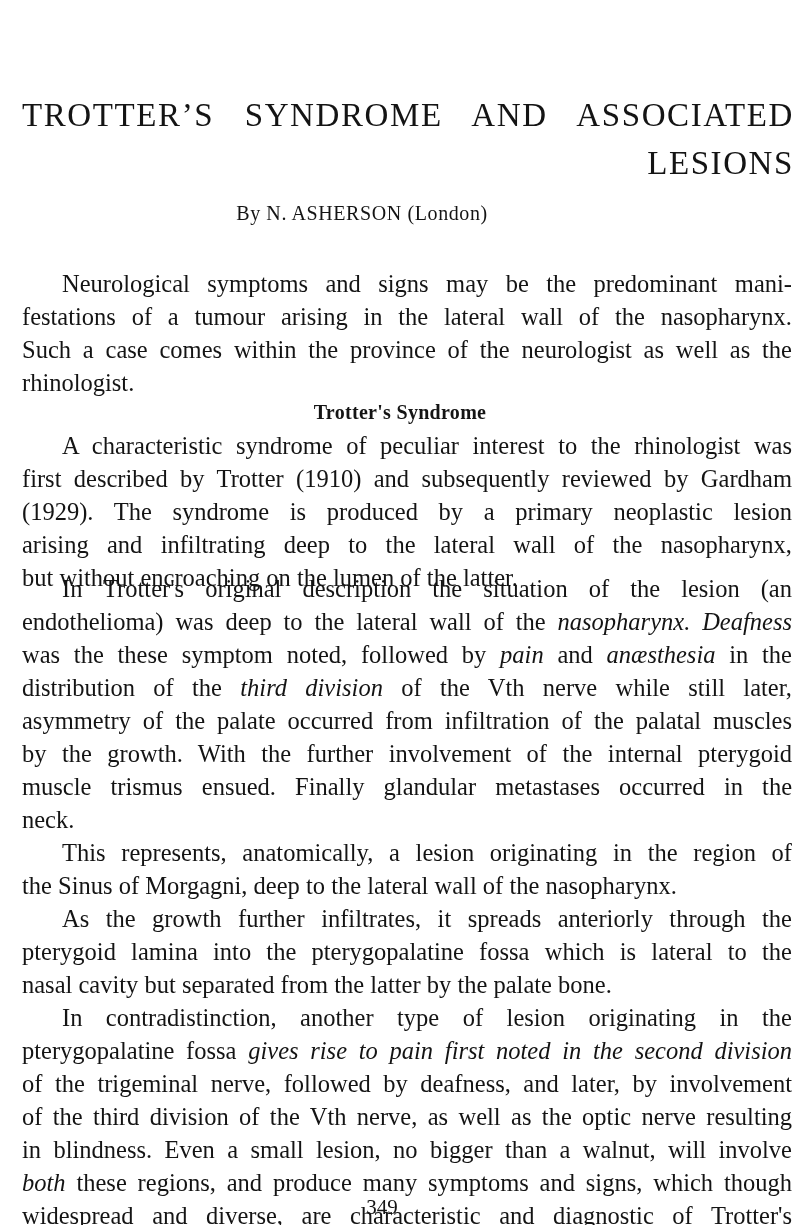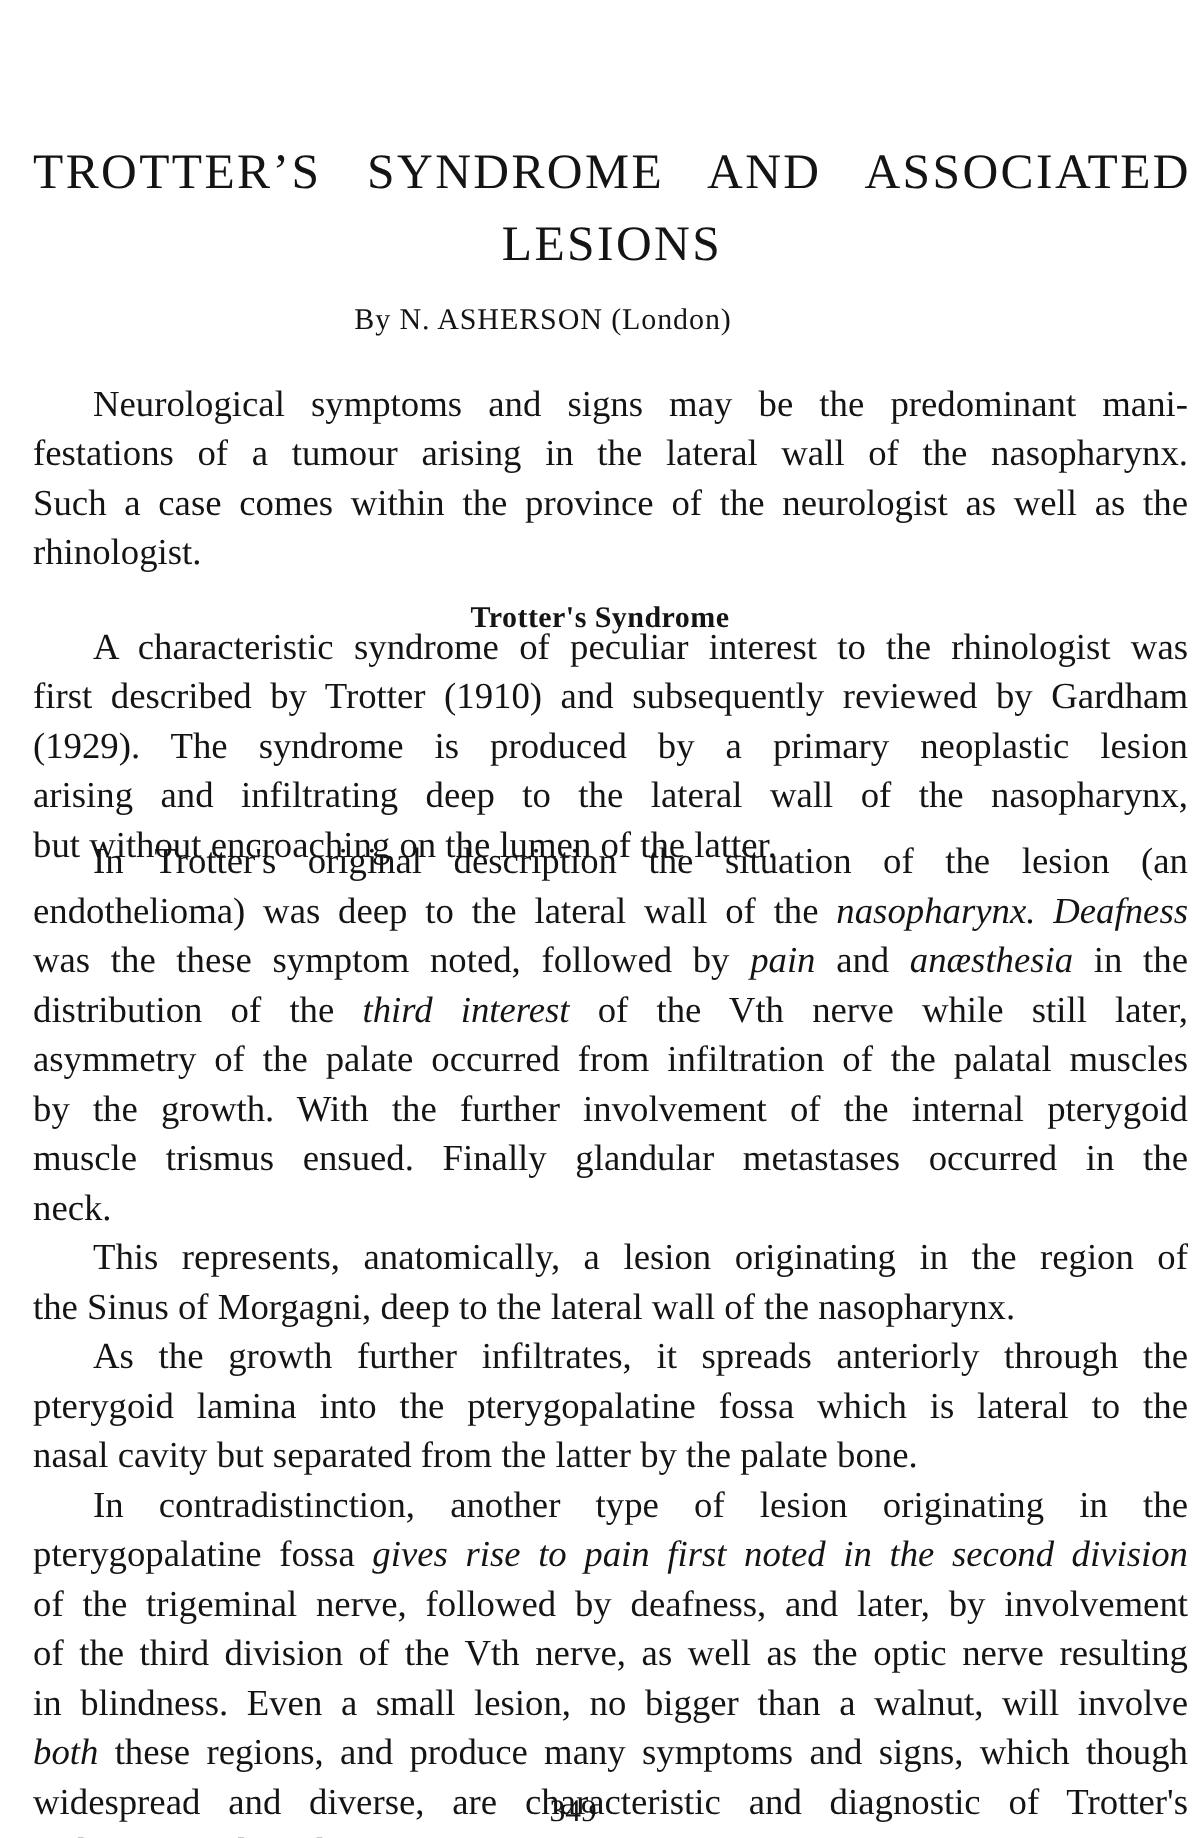--- a/index.html
+++ b/index.html
@@ -7,33 +7,33 @@
     width: 800px; height: 1225px; position: relative; overflow: hidden;
     font-family: "Liberation Serif", "DejaVu Serif", serif;
     color: #141414;
   }
   .title {
     position: absolute; left: 22px; width: 772px; text-align: center;
     font-size: 33px; letter-spacing: 1.6px; word-spacing: 10px;
     font-weight: normal; margin: 0; line-height: 50px;
   }
   .title1 { top: 90px; text-align: justify; text-align-last: justify; font-family: Liberation Serif, serif; }
-  .title2 { top: 138px; }
+  .title2 { top: 138px; text-align: right; }
   .byline {
     position: absolute; top: 198px; left: 0; width: 724px; text-align: center;
     font-size: 20px; letter-spacing: 0.6px; line-height: 30px;
   }
   .heading {
     position: absolute; top: 380px; left: 0; width: 800px; text-align: center;
     font-size: 20px; font-weight: bold; letter-spacing: 0.3px; line-height: 30px;
   }
   .line {
     position: absolute; left: 22px; width: 770px;
     font-size: 24.5px; line-height: 33px; height: 33px;
-    text-align: justify; text-align-last: justify; white-space: nowrap;
+    text-align: justify; text-align-last: justify; white-space: nowrap; margin-top: 14px;
   }
   .line.indent { left: 62px; width: 730px; }
   .line.last { text-align-last: left; }
   .line span.it { font-style: italic; }
   .pagenum {
     position: absolute; top: 1192px; left: 0; width: 668px; text-align: center;
     font-size: 21px; line-height: 30px; margin-left: 48px;
   }
 </style>
 </head>
@@ -57,21 +57,21 @@
   <div class="line" style="top:448px">first described by Trotter (1910) and subsequently reviewed by Gardham</div>
   <div class="line" style="top:481px">(1929). The syndrome is produced by a primary neoplastic lesion</div>
   <div class="line" style="top:514px">arising and infiltrating deep to the lateral wall of the nasopharynx,</div>
   <div class="line last" style="top:547px">but without encroaching on the lumen of the latter.</div>
 </div>
 
 <div>
   <div class="line indent" style="top:557px; top:558px">In Trotter's original description the situation of the lesion (an</div>
   <div class="line" style="top:591px"><span>endothelioma) was deep to the lateral wall of the </span><span class="it">nasopharynx.</span><span>  </span><span class="it">Deafness</span></div>
   <div class="line" style="top:624px"><span>was the these symptom noted, followed by </span><span class="it">pain</span><span> and </span><span class="it">anæsthesia</span><span> in the</span></div>
-  <div class="line" style="top:657px"><span>distribution of the </span><span class="it">third interest</span><span> of the Vth nerve while still later,</span></div>
+  <div class="line" style="top:657px"><span>distribution of the </span><span class="it">third division</span><span> of the Vth nerve while still later,</span></div>
   <div class="line" style="top:690px">asymmetry of the palate occurred from infiltration of the palatal muscles</div>
   <div class="line" style="top:723px">by the growth.  With the further involvement of the internal pterygoid</div>
   <div class="line" style="top:756px">muscle trismus ensued.  Finally glandular metastases occurred in the</div>
   <div class="line last" style="top:789px">neck.</div>
 </div>
 
 <div>
   <div class="line indent" style="top:822px">This represents, anatomically, a lesion originating in the region of</div>
   <div class="line last" style="top:855px">the Sinus of Morgagni, deep to the lateral wall of the nasopharynx.</div>
 </div>

